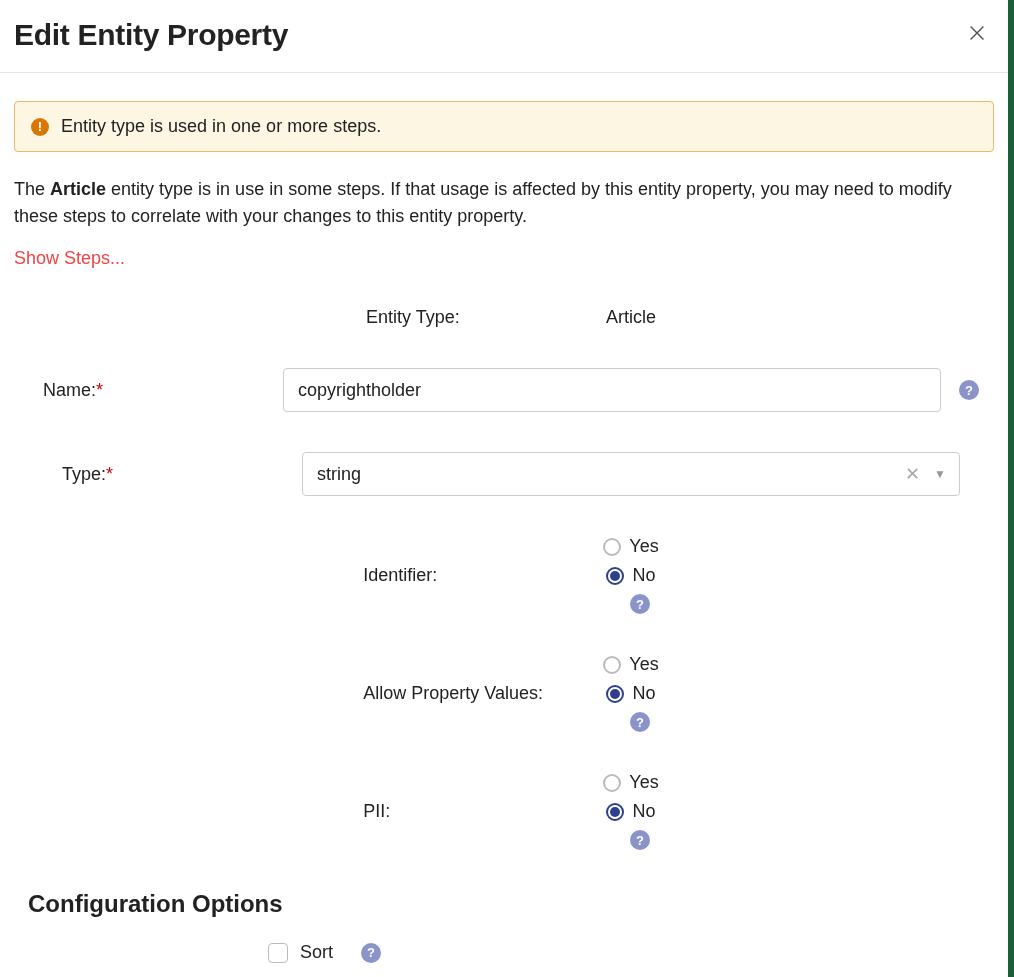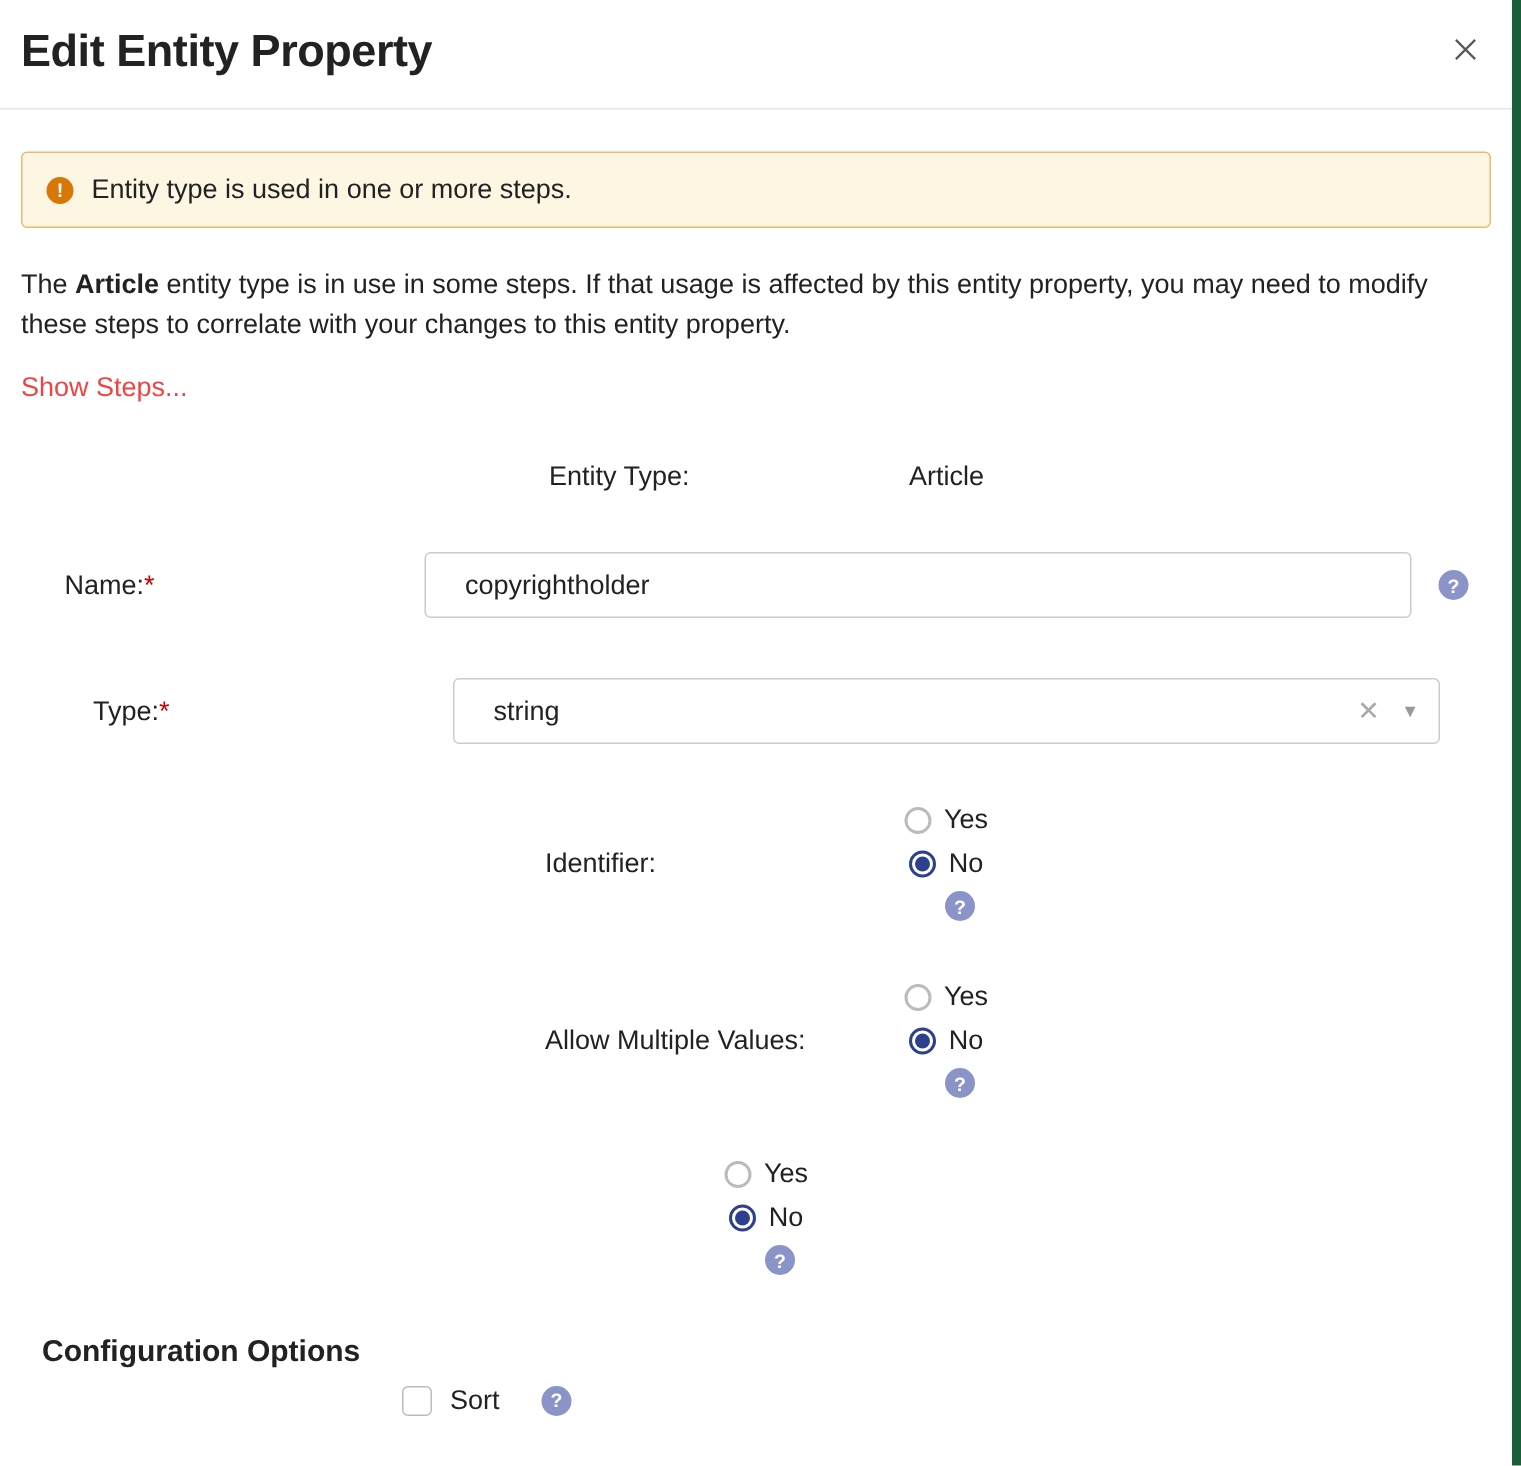--- a/index.html
+++ b/index.html
@@ -103,21 +103,21 @@
     color: #222;
     flex-shrink: 0;
   }
   .req { color: #c00; }
   .value-static { font-size: 18px; }
   .text-input {
     width: 658px;
     height: 44px;
     border: 1px solid #ccc;
     border-radius: 4px;
-    padding: 0 26px;
+    padding: 0 14px;
     font-size: 18px;
     font-family: inherit;
     color: #222;
   }
   .select-wrap {
     position: relative;
     width: 658px;
   }
   .select-wrap .text-input { padding-right: 70px; }
   .select-clear {
@@ -173,23 +173,23 @@
   }
   .radio.checked::after {
     content: "";
     position: absolute;
     top: 2px; left: 2px;
     width: 10px; height: 10px;
     border-radius: 50%;
     background: #2d3f8f;
   }
   .section-title {
-    font-size: 20px;
+    font-size: 24px;
     font-weight: 700;
-    margin: 4px 0 10px 0;
+    margin: 4px 0 24px 0;
   }
   .check-row {
     display: flex;
     align-items: center;
     margin-bottom: 34px;
   }
   .check-row .spacer { width: 240px; flex-shrink: 0; }
   .checkbox {
     width: 20px; height: 20px;
     border: 1.5px solid #bbb;
@@ -306,35 +306,36 @@
           </label>
           <label class="radio-item">
             <span class="radio checked"></span>
             <span>No</span>
           </label>
           <span class="help">?</span>
         </div>
       </div>
 
       <div class="row">
-        <div class="label">Allow Multiple Values:</div>
+        <div class="label">Allow Property Values:</div>
         <div class="radio-group">
           <label class="radio-item">
             <span class="radio"></span>
             <span>Yes</span>
           </label>
           <label class="radio-item">
             <span class="radio checked"></span>
             <span>No</span>
           </label>
           <span class="help">?</span>
         </div>
       </div>
 
       <div class="row">
+        <div class="label">PII:</div>
         <div class="radio-group">
           <label class="radio-item">
             <span class="radio"></span>
             <span>Yes</span>
           </label>
           <label class="radio-item">
             <span class="radio checked"></span>
             <span>No</span>
           </label>
           <span class="help">?</span>

